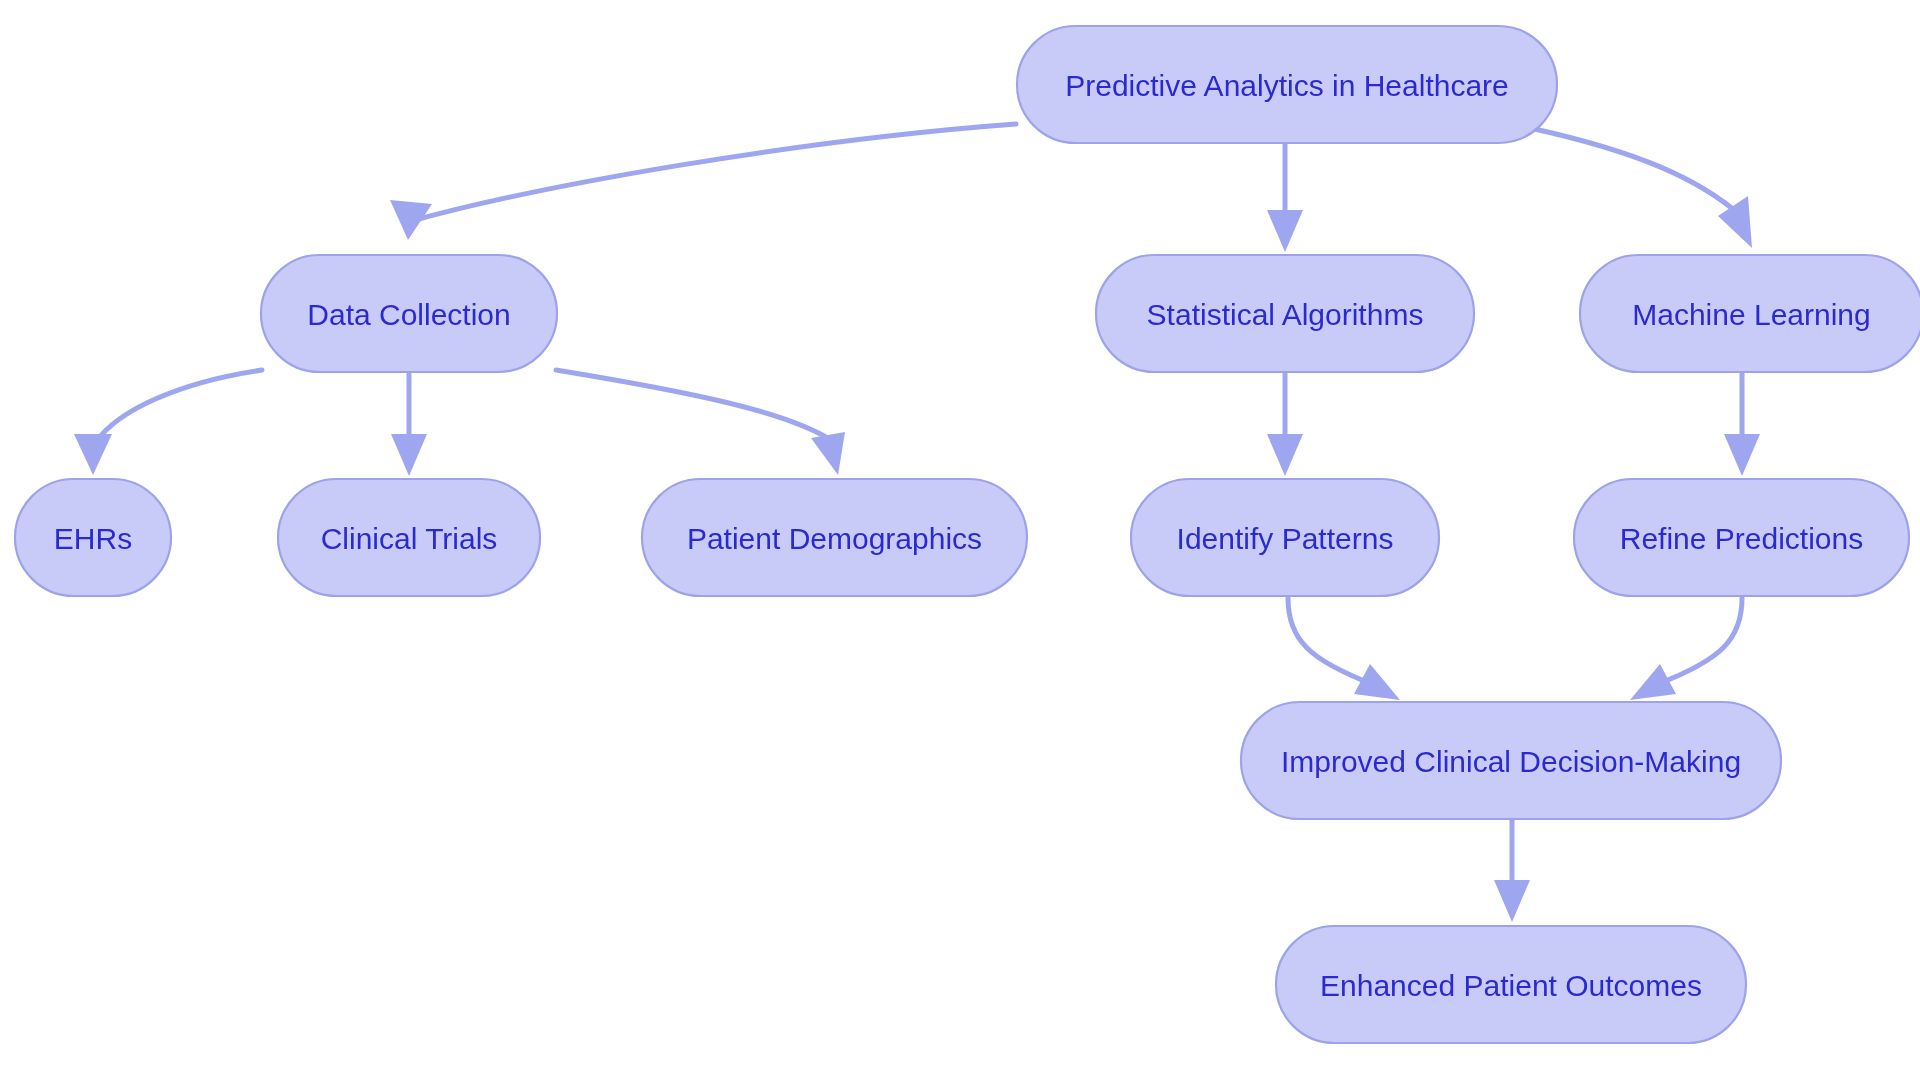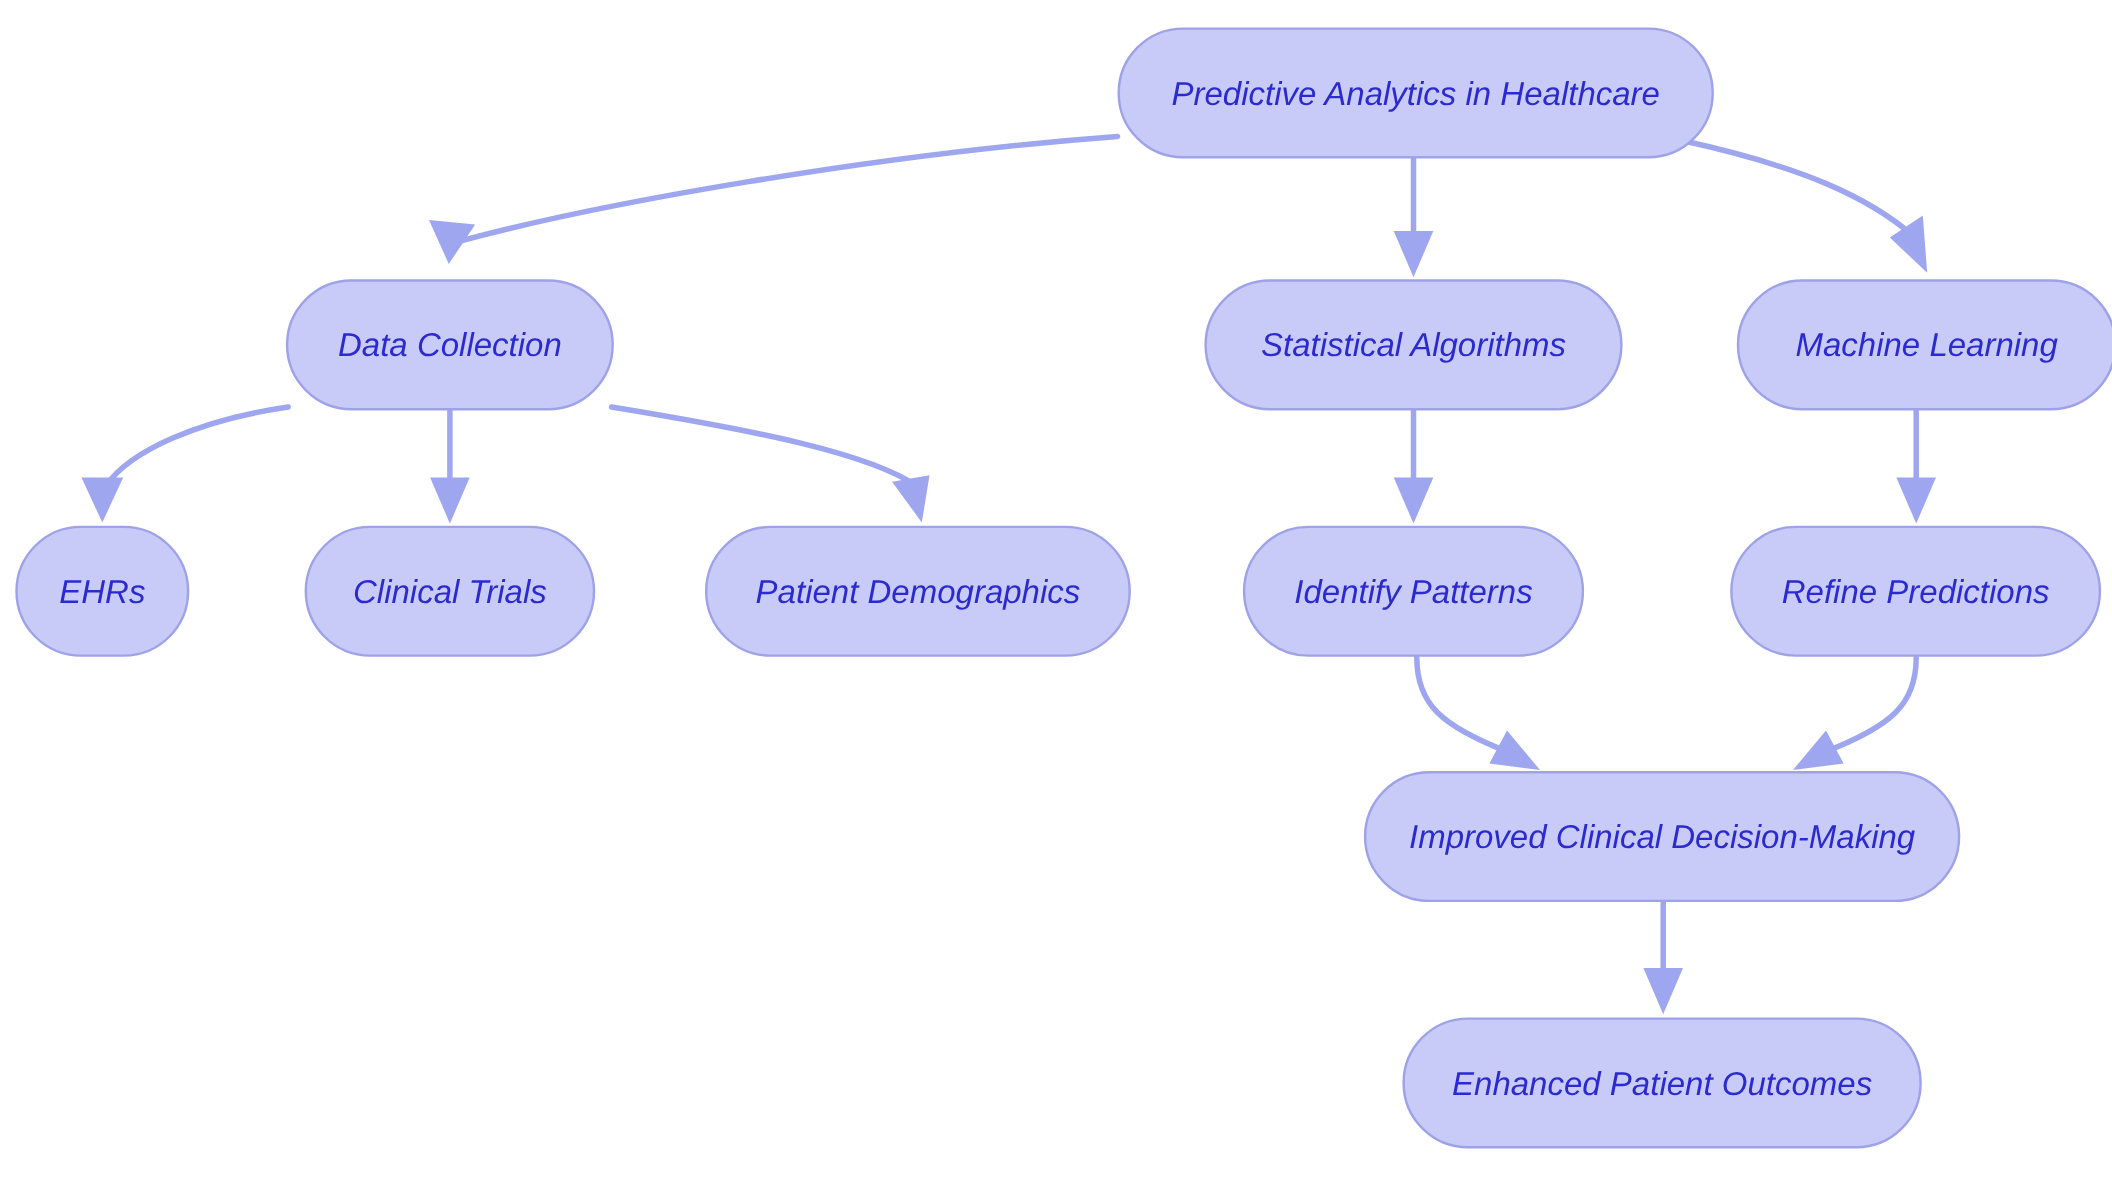--- a/index.html
+++ b/index.html
@@ -7,21 +7,20 @@
     padding: 0;
     background: #ffffff;
   }
   #canvas {
     position: relative;
     width: 1920px;
     height: 1083px;
     background: #ffffff;
     overflow: hidden;
     font-family: "Liberation Sans", sans-serif;
-    font-style: italic;
   }
   svg#flow {
     position: absolute;
     top: 0;
     left: 0;
     width: 1920px;
     height: 1083px;
     display: block;
   }
   .node-rect {

